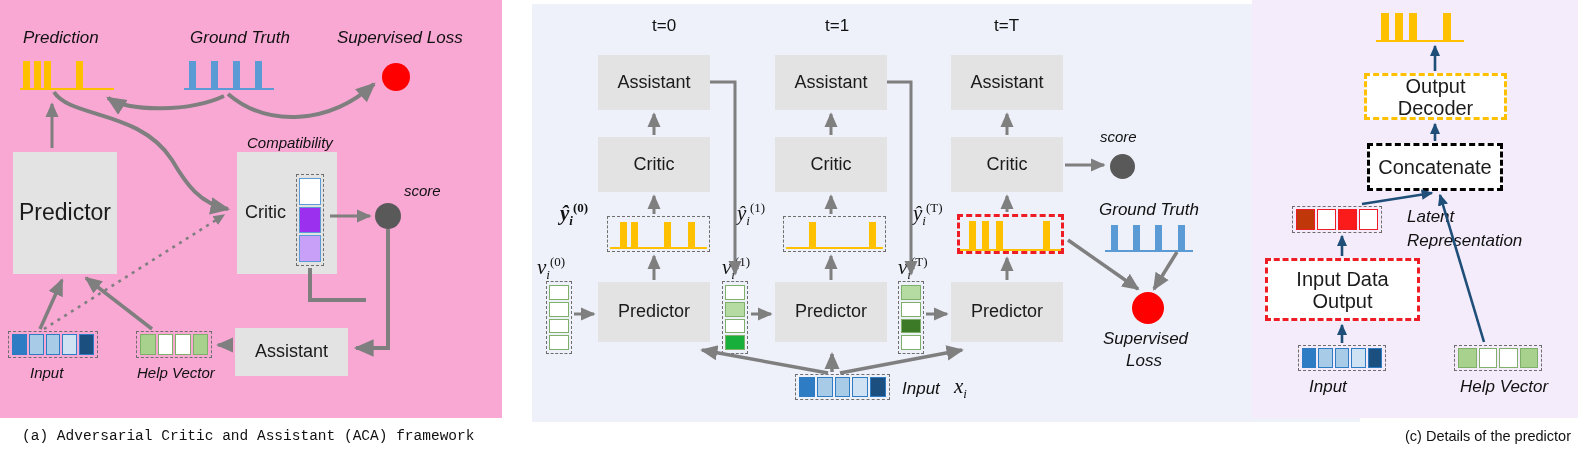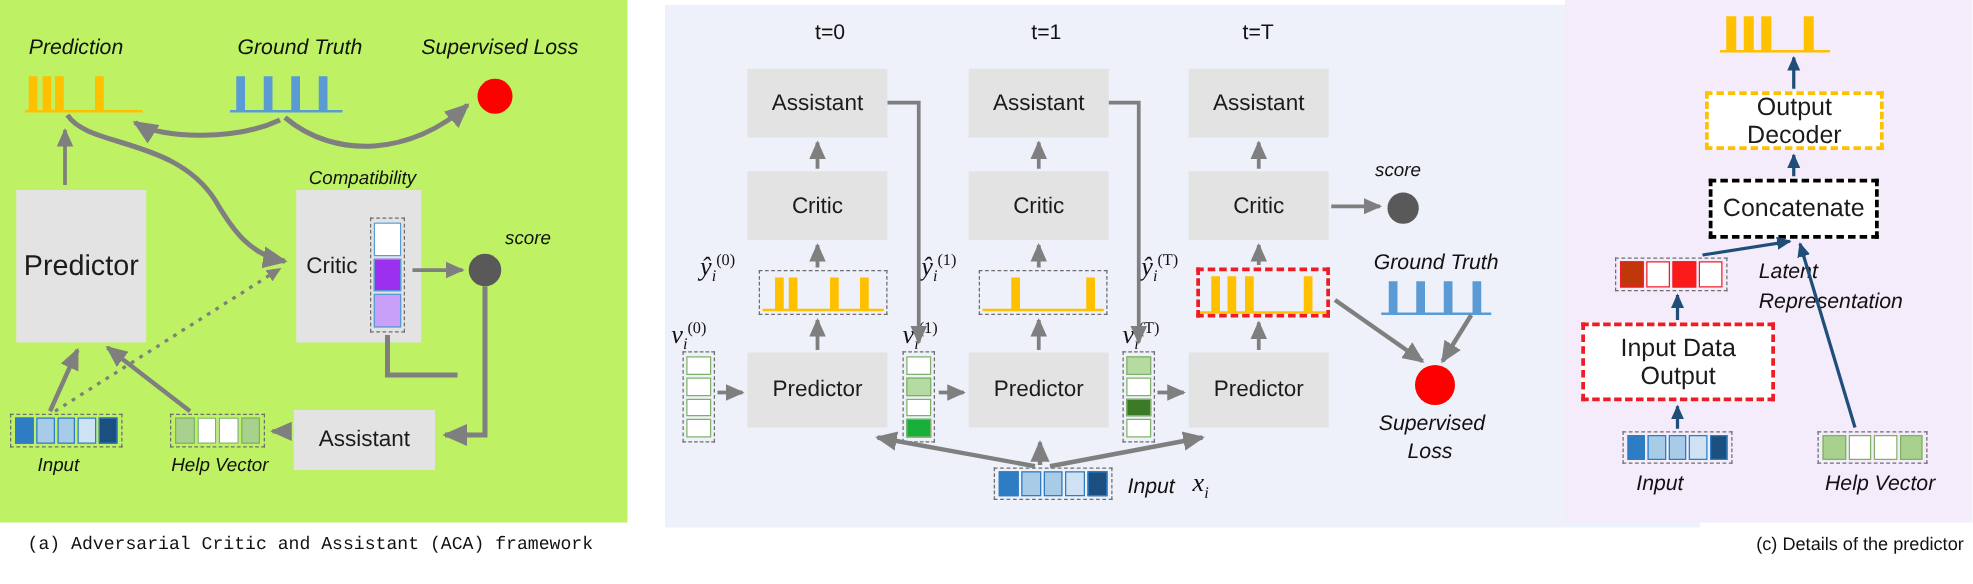--- a/index.html
+++ b/index.html
@@ -6,21 +6,21 @@
   body {
     width: 1578px; height: 467px;
     background: #ffffff;
     font-family: "Liberation Sans", sans-serif;
     overflow: hidden;
     position: relative;
   }
   .figure { position: relative; width: 1578px; height: 467px; }
 
   .panel { position: absolute; }
-  #panel-a { left: 0px;    top: 0px; width: 502px;  height: 418px; background: #bef264; }
+  #panel-a { left: 0px;    top: 0px; width: 502px;  height: 418px; background: #f9a8d4; }
   #panel-b { left: 532px;  top: 4px; width: 828px;  height: 418px; background: #eef1fa; }
   #panel-c { left: 1252px; top: 0px; width: 326px;  height: 418px; background: #f4ecfb; }
 
   .caption {
     position: absolute; top: 428px;
     font-size: 14.5px; color: #111; white-space: nowrap;
     font-family: "Liberation Sans", sans-serif;
   }
   #cap-a { left: 22px; font-family: Liberation Mono, monospace; }
   #cap-b { left: 692px; }
@@ -200,21 +200,21 @@
     <div class="gbox small" style="left:66px; top:278px; width:112px; height:60px;">Predictor</div>
 
     <div class="gbox small" style="left:243px; top:51px; width:112px; height:55px;">Assistant</div>
     <div class="gbox small" style="left:243px; top:133px; width:112px; height:55px;">Critic</div>
     <div class="gbox small" style="left:243px; top:278px; width:112px; height:60px;">Predictor</div>
 
     <div class="gbox small" style="left:419px; top:51px; width:112px; height:55px;">Assistant</div>
     <div class="gbox small" style="left:419px; top:133px; width:112px; height:55px;">Critic</div>
     <div class="gbox small" style="left:419px; top:278px; width:112px; height:60px;">Predictor</div>
 
-    <div class="mathlbl" style="left:28px; top:196px; font-size:21px;">
+    <div class="mathlbl" style="left:28px; top:196px; font-size:21px;font-weight:bold;">
       <span>ŷ</span><sub>i</sub><sup>(0)</sup>
     </div>
     <div class="mathlbl" style="left:205px; top:196px; font-size:21px;">
       <span>ŷ</span><sub>i</sub><sup>(1)</sup>
     </div>
     <div class="mathlbl" style="left:381px; top:196px; font-size:21px;">
       <span>ŷ</span><sub>i</sub><sup>(T)</sup>
     </div>
 
     <div class="vec" id="b-yhat0-box" style="left:75px; top:212px; width:103px; height:36px;">

